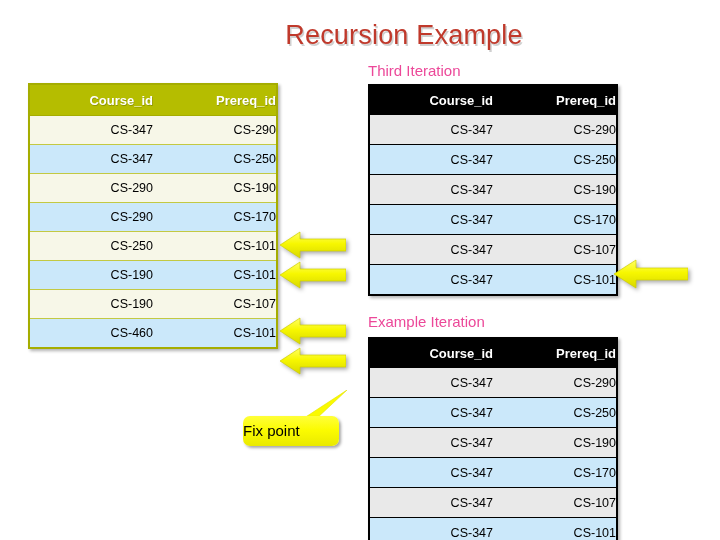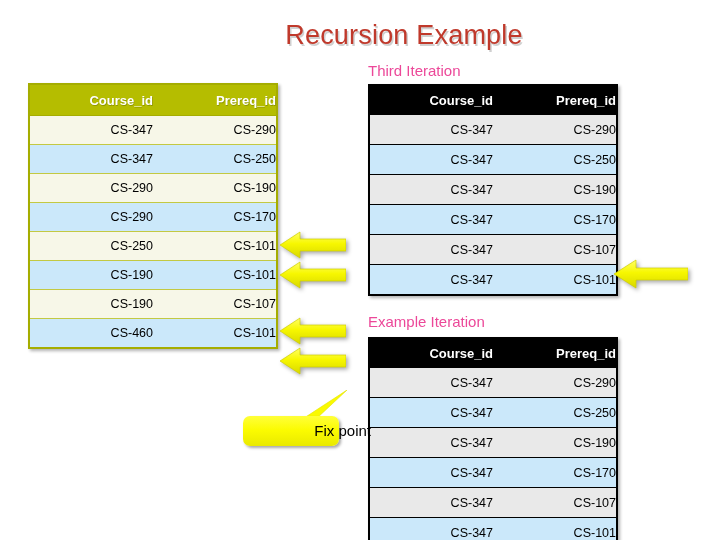--- a/index.html
+++ b/index.html
@@ -124,24 +124,23 @@
   #fix-point .tail{
     position:absolute;
     left:58px;top:-26px;
     width:46px;height:30px;
   }
   #fix-point .tail svg{display:block;width:100%;height:100%;}
   #fix-point .label{
     position:absolute;left:0;top:0;
     width:96px;height:30px;
     line-height:30px;
-    text-align:right;
+    text-align:left;
     font-size:15px;
     color:#000000;
-    margin-left:32px;
   }
 </style>
 </head>
 <body>
 
 <div id="slide-title">Recursion Example</div>
 
 <div class="tbl" id="left-table">
   <table>
     <thead>

